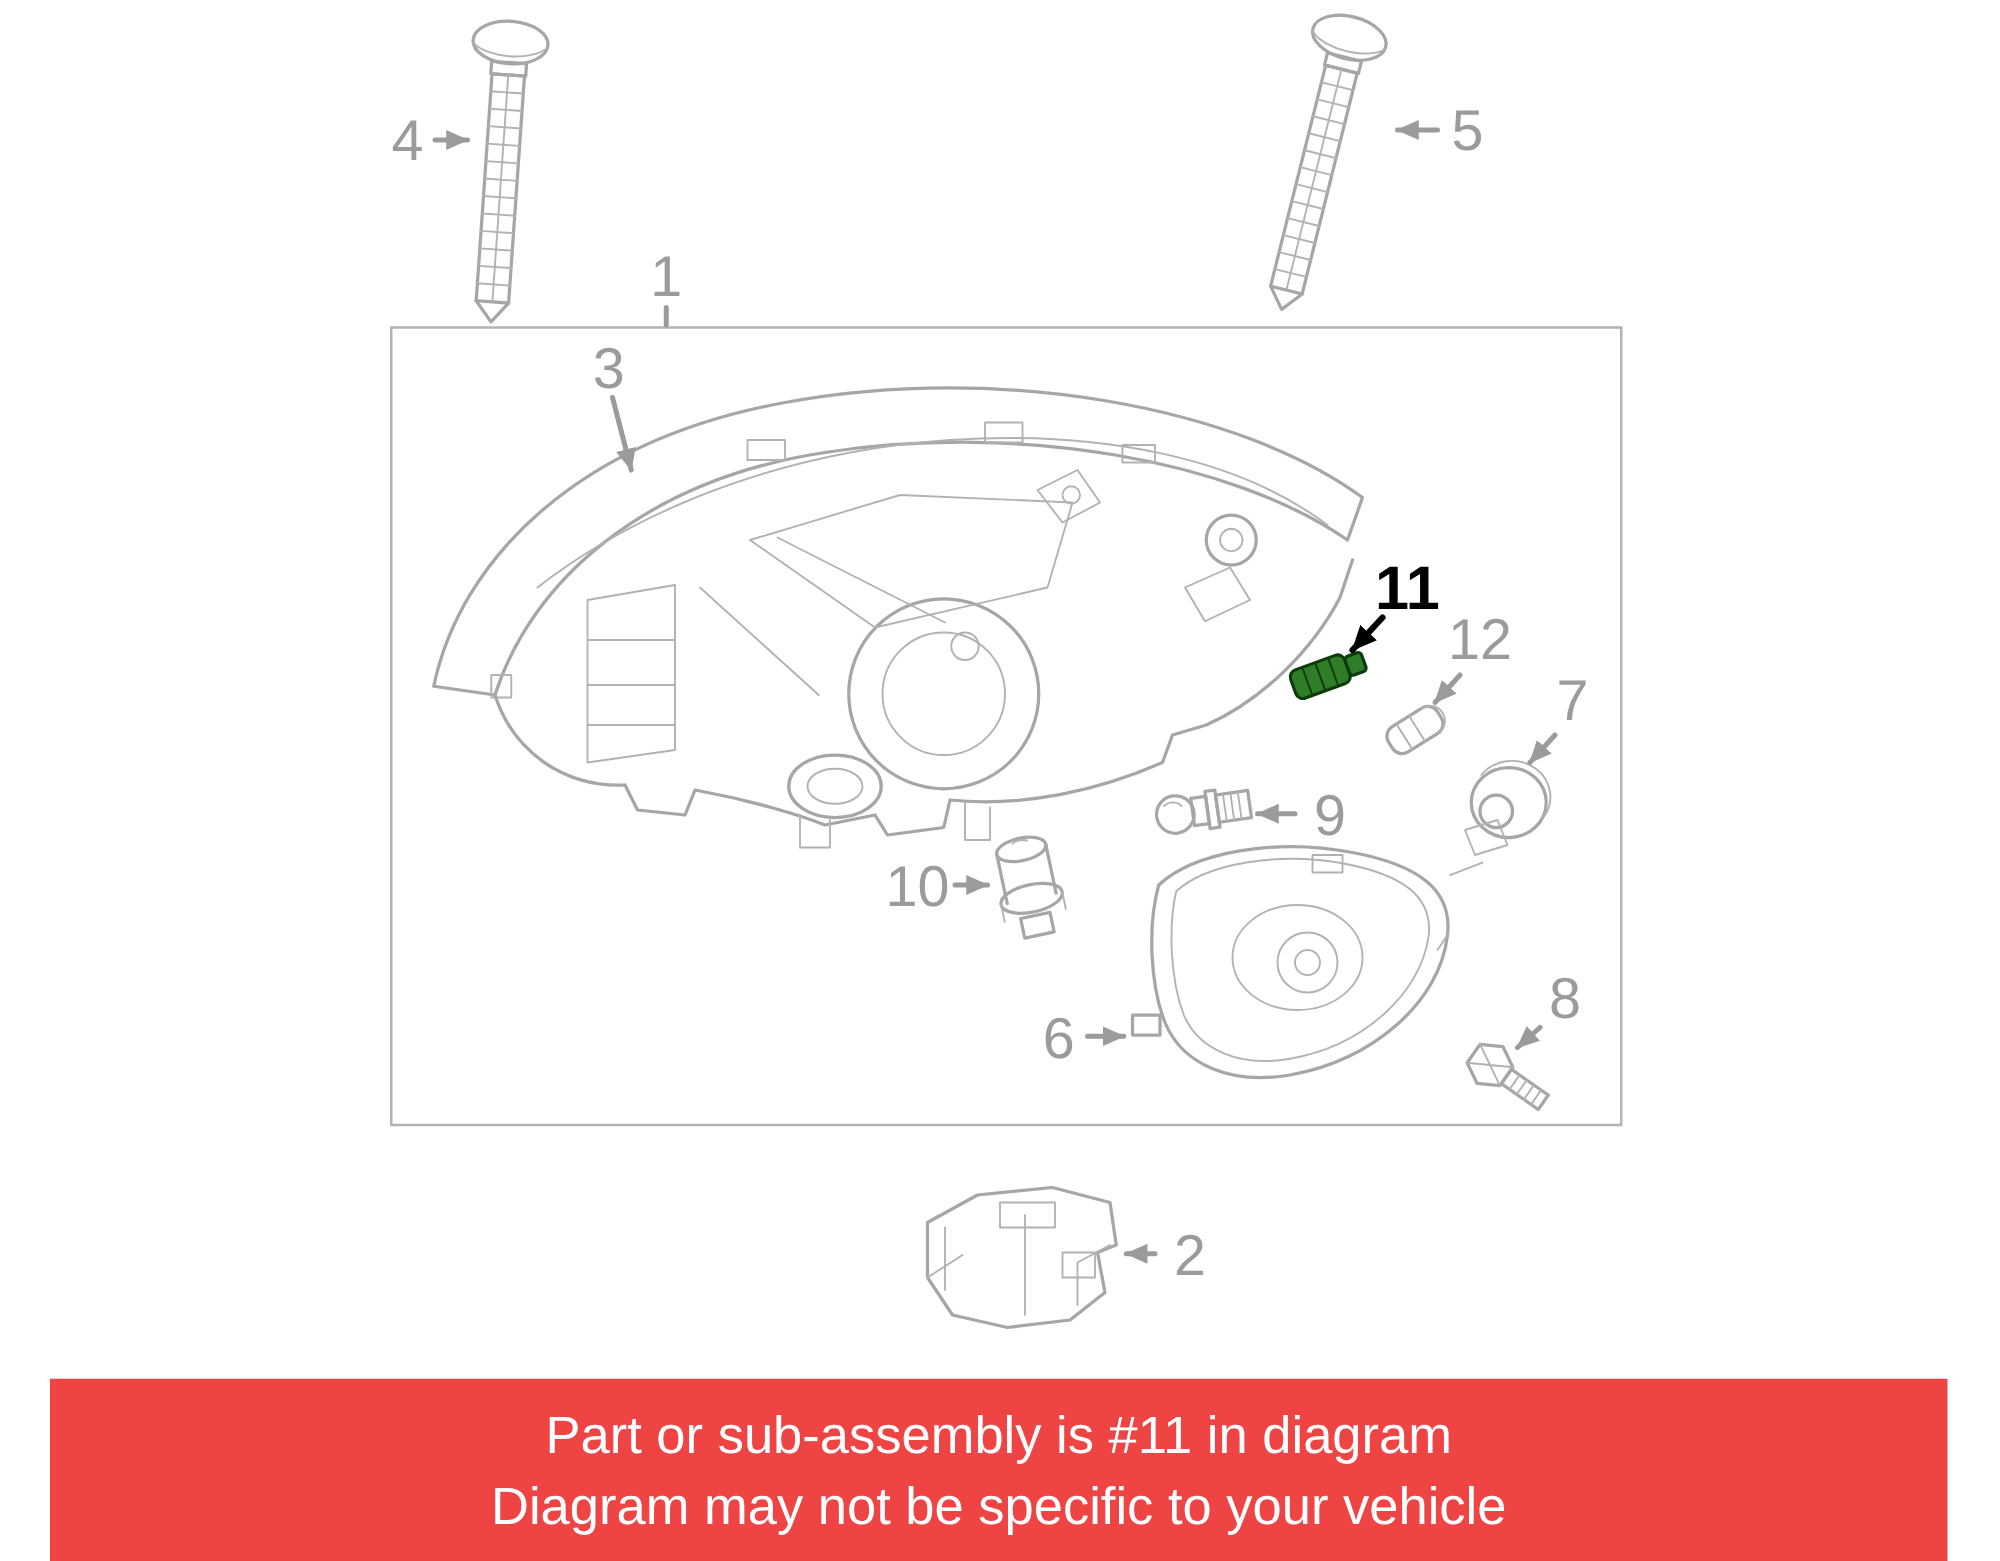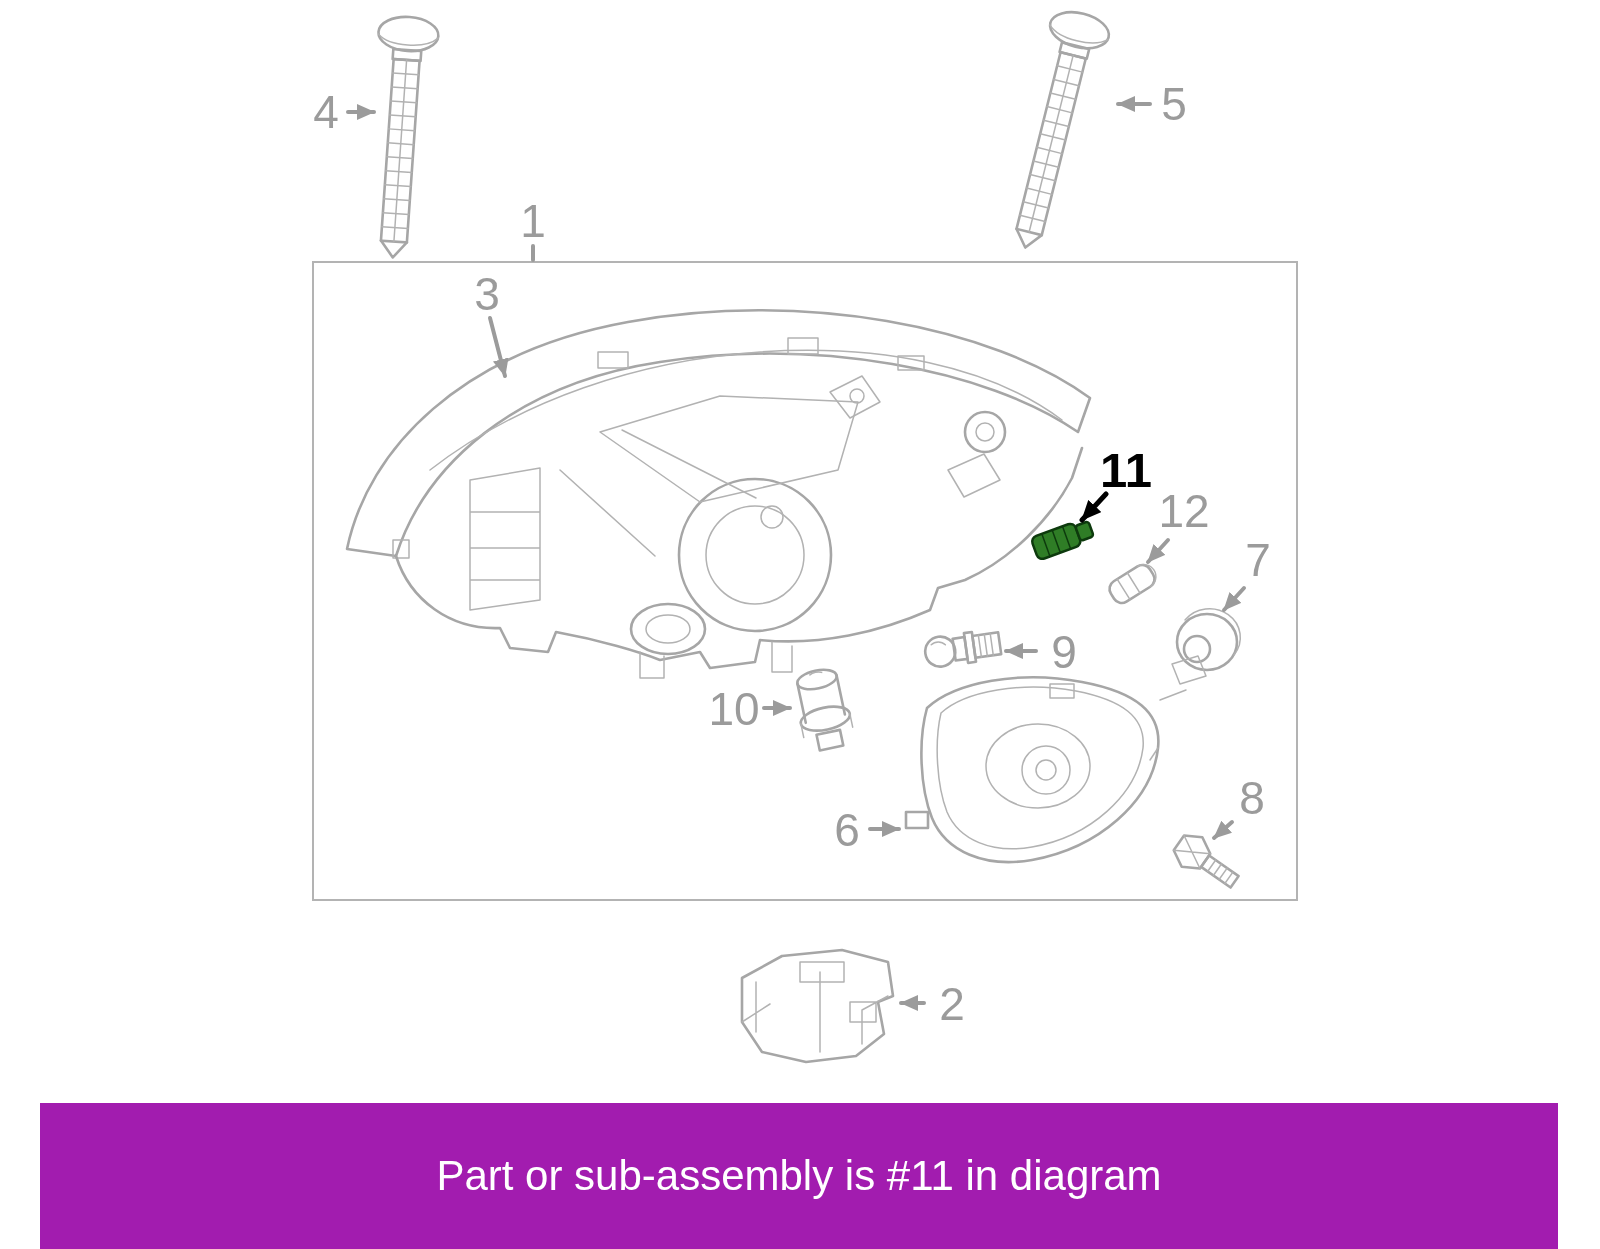--- a/index.html
+++ b/index.html
@@ -186,15 +186,16 @@
     <text class="callout" x="1184" y="527">12</text>
     <text class="callout" x="1258" y="576">7</text>
     <text class="callout" x="1064" y="668">9</text>
     <text class="callout" x="734" y="725">10</text>
     <text class="callout" x="847" y="846">6</text>
     <text class="callout" x="1252" y="814">8</text>
     <text class="callout" x="952" y="1020">2</text>
   </g>
 </svg>
 
-<div class="banner" style="background-color: #a21caf; color: rgb(255, 255, 255);">
+<div class="banner" style="background-color: #ef4444; color: rgb(255, 255, 255);">
   <div>Part or sub-assembly is #11 in diagram</div>
+  <div>Diagram may not be specific to your vehicle</div>
 </div>
 
 </body></html>

